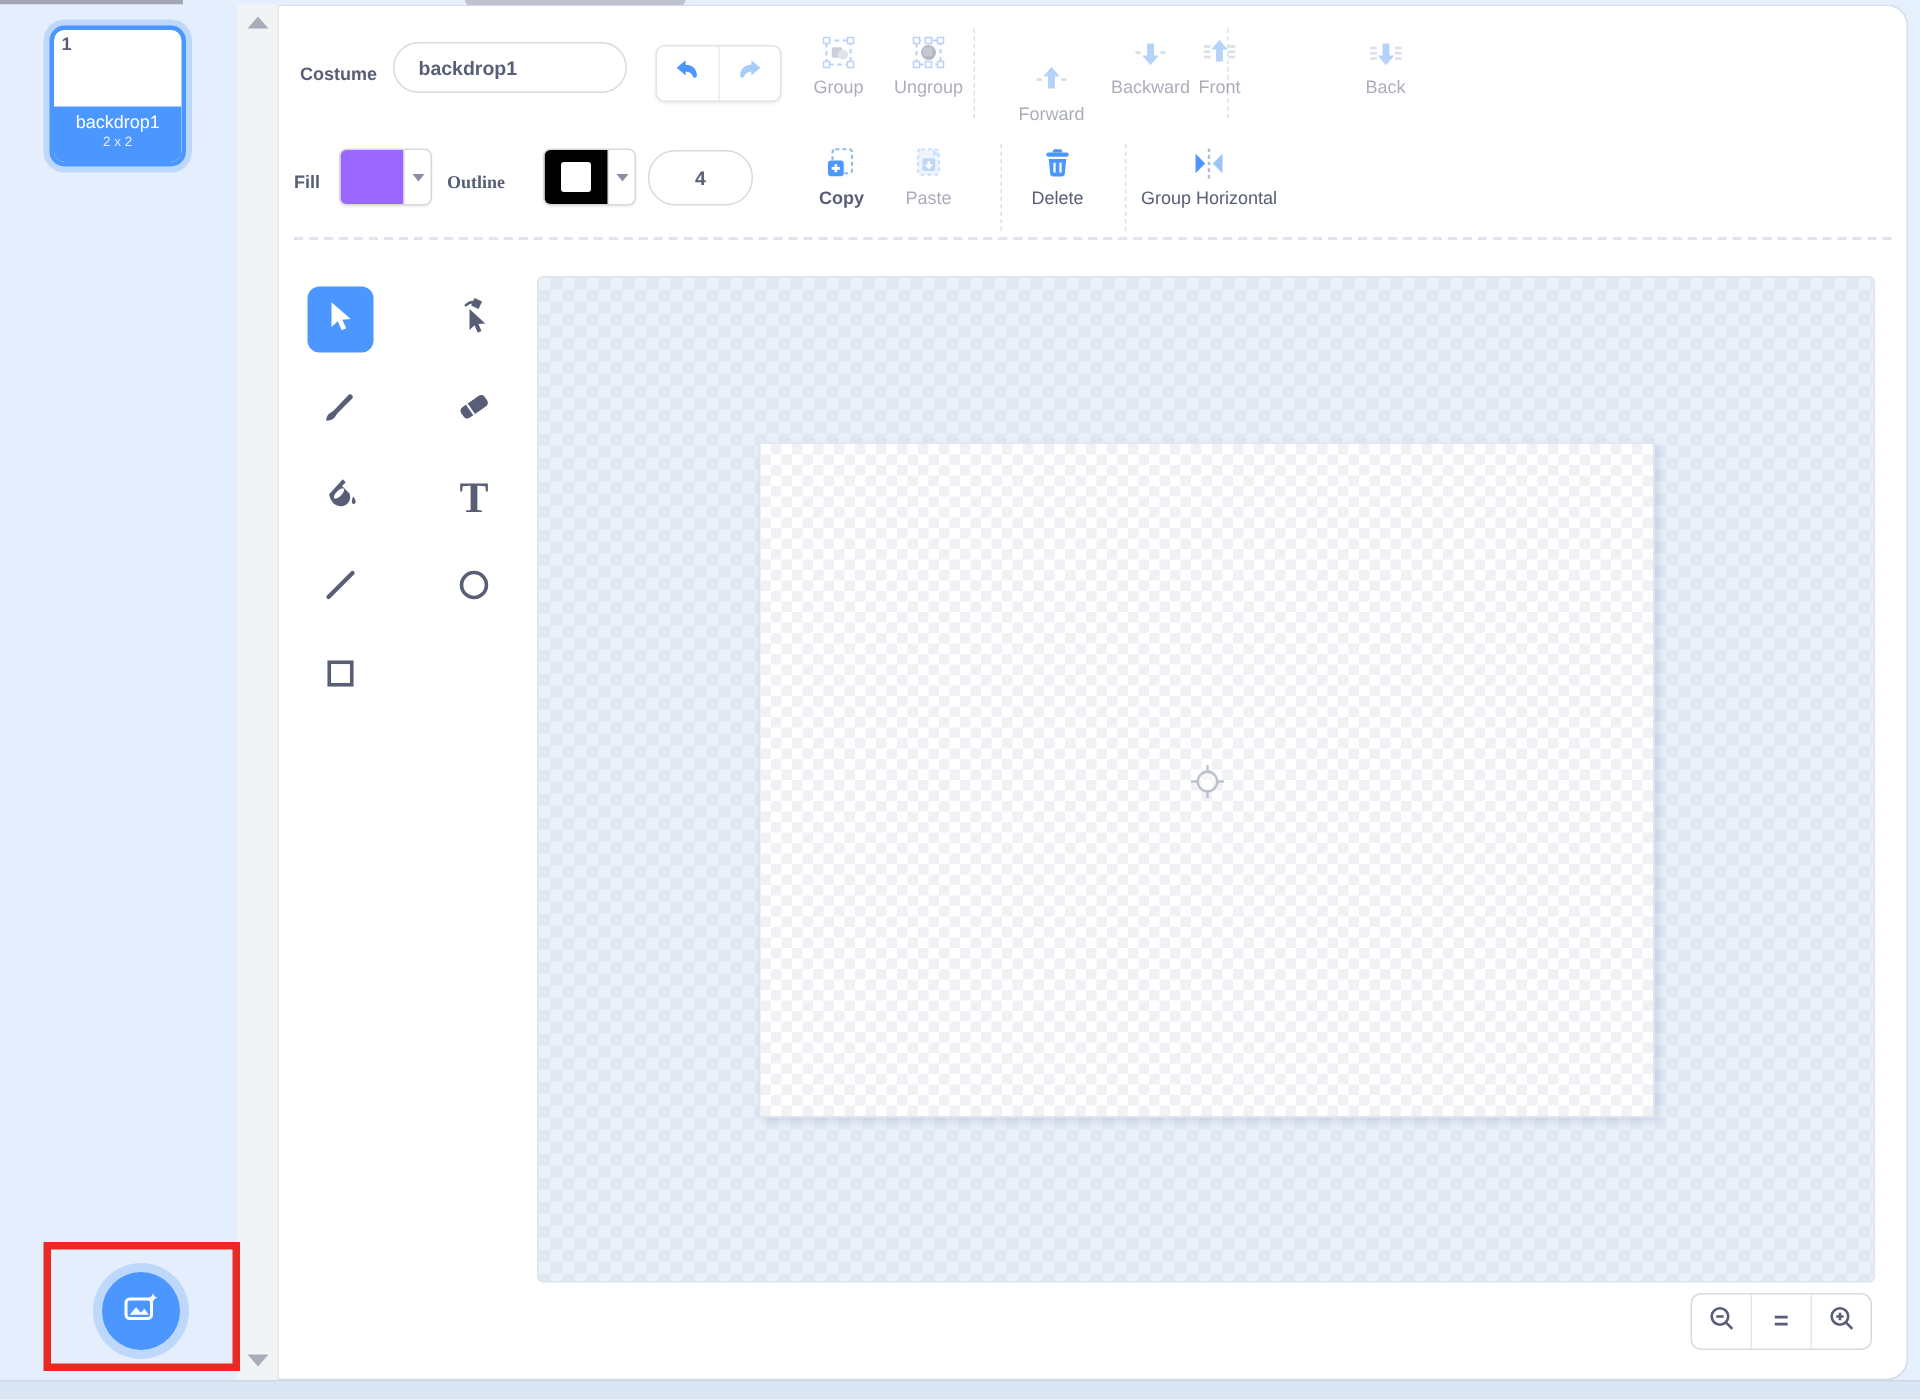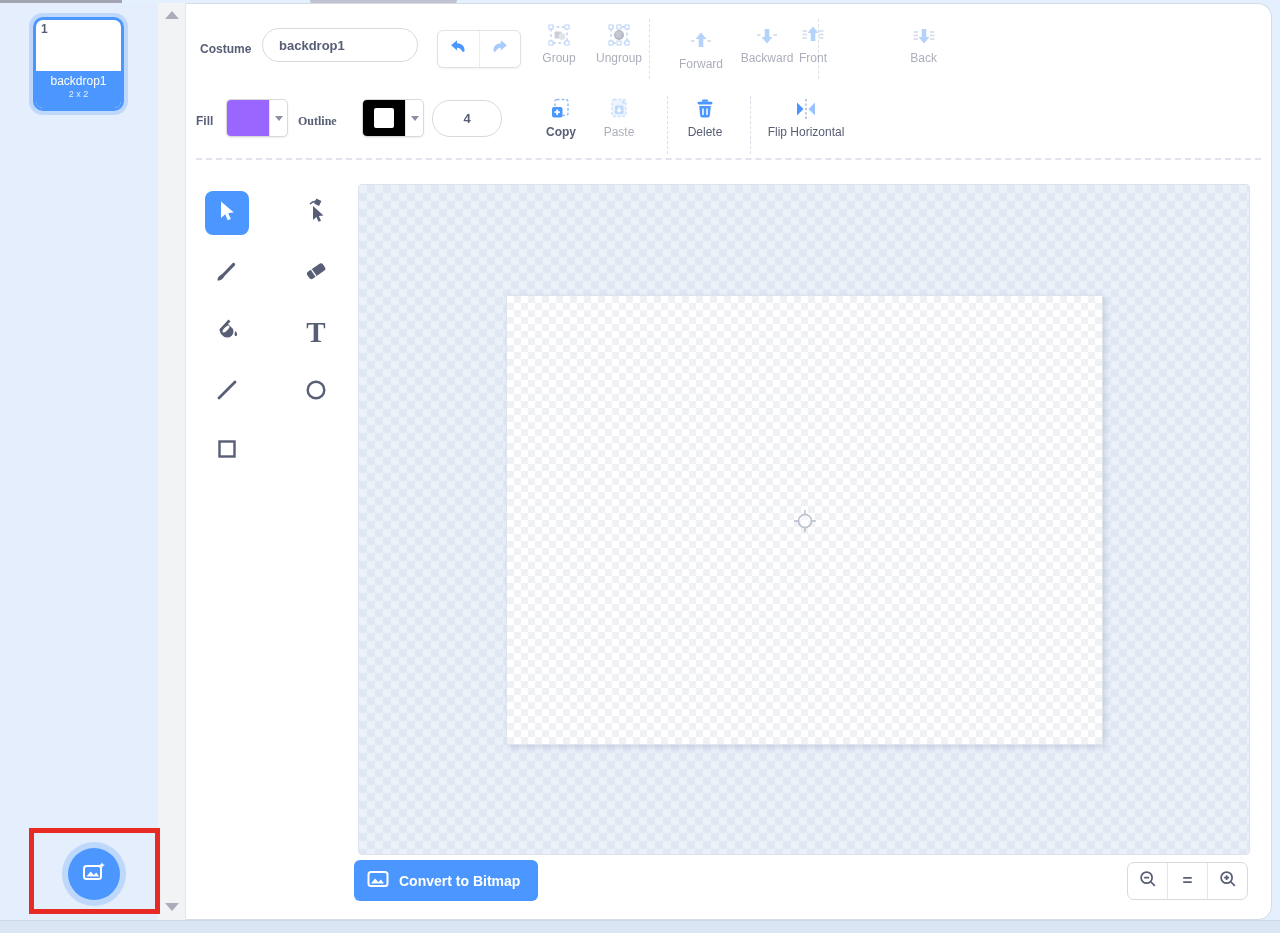--- a/index.html
+++ b/index.html
@@ -174,21 +174,21 @@
           <rect x="19" y="19" width="4" height="4" fill="#fff" stroke="#7aa7ef"></rect>
         <rect x="11" y="3" width="4" height="4" fill="#fff" stroke="#7aa7ef"></rect>
           <rect x="11" y="19" width="4" height="4" fill="#fff" stroke="#7aa7ef"></rect>
       </svg>
     </span>
     <span class="tlabel">Ungroup</span>
   </div>
 
   <div class="vsep" style="left:463px; top:15px; height:60px;"></div>
 
-  <div class="tbtn disabled" style="left:485px; top:24px; width:60px;">
+  <div class="tbtn disabled" style="left:485px; top:36px; width:60px;">
     <span class="icon24">
       <svg width="26" height="26" viewBox="0 0 26 26">
         <path d="M13 4.5 l5.5 6.5 h-3.2 v8 h-4.6 v-8 h-3.2z" fill="#6ea6f6"></path>
         <line x1="3" y1="13" x2="6.5" y2="13" stroke="#b5c2da" stroke-width="2"></line>
         <line x1="19.5" y1="13" x2="23" y2="13" stroke="#b5c2da" stroke-width="2"></line>
       </svg>
     </span>
     <span class="tlabel">Forward</span>
   </div>
 
@@ -298,21 +298,21 @@
   <div class="vsep" style="left:564px; top:92px; height:58px;"></div>
 
   <div class="tbtn" style="left:574px; top:92px; width:92px;">
     <span class="icon24">
       <svg width="26" height="26" viewBox="0 0 26 26">
         <line x1="13" y1="3" x2="13" y2="23" stroke="#aebbd3" stroke-width="1.6" stroke-dasharray="2.4 2"></line>
         <path d="M4 6.5 L10.5 13 L4 19.5 z" fill="#4C97FF"></path>
         <path d="M22 6.5 L15.5 13 L22 19.5 z" fill="#9cc3f8"></path>
       </svg>
     </span>
-    <span class="tlabel">Flip Horizontal</span>
+    <span class="tlabel">Group Horizontal</span>
   </div>
 
 
   <div class="hsep"></div>
 
   <div class="tool active" style="left:19px; top:187px;">
     <span>
       <svg width="24" height="24" viewBox="0 0 24 24">
         <path d="M6 2.5 v16.5 l4.2-3.8 2.6 6 3-1.3 -2.6-5.8 5.6-.5z" fill="#fff"></path>
       </svg>
@@ -394,29 +394,20 @@
             <line x1="15" y1="4" x2="15" y2="9"></line>
               <line x1="15" y1="21" x2="15" y2="26"></line>
             <line x1="4" y1="15" x2="9" y2="15"></line>
               <line x1="21" y1="15" x2="26" y2="15"></line>
           </g>
         </svg>
       </span>
     </div>
   </div>
 
-  <button class="convert-btn">
-    <span>
-      <svg width="24" height="24" viewBox="0 0 24 24">
-        <rect x="2.5" y="5" width="19" height="14" rx="2.5" fill="none" stroke="#fff" stroke-width="2"></rect>
-        <path d="M5 16.5 l4-5 3.4 3.8 2.4-2.8 3.2 4z" fill="#fff"></path>
-      </svg>
-    </span>
-    <span>Convert to Bitmap</span>
-  </button>
 
   <div class="zoom-group">
     <div class="zoom-cell">
       <span>
         <svg width="22" height="22" viewBox="0 0 24 24">
           <circle cx="10.5" cy="10.5" r="6" fill="none" stroke="#575e75" stroke-width="1.9"></circle>
           <line x1="15" y1="15" x2="19.5" y2="19.5" stroke="#575e75" stroke-width="1.9"></line>
           <line x1="7.8" y1="10.5" x2="13.2" y2="10.5" stroke="#575e75" stroke-width="1.9"></line>
         </svg>
       </span>

